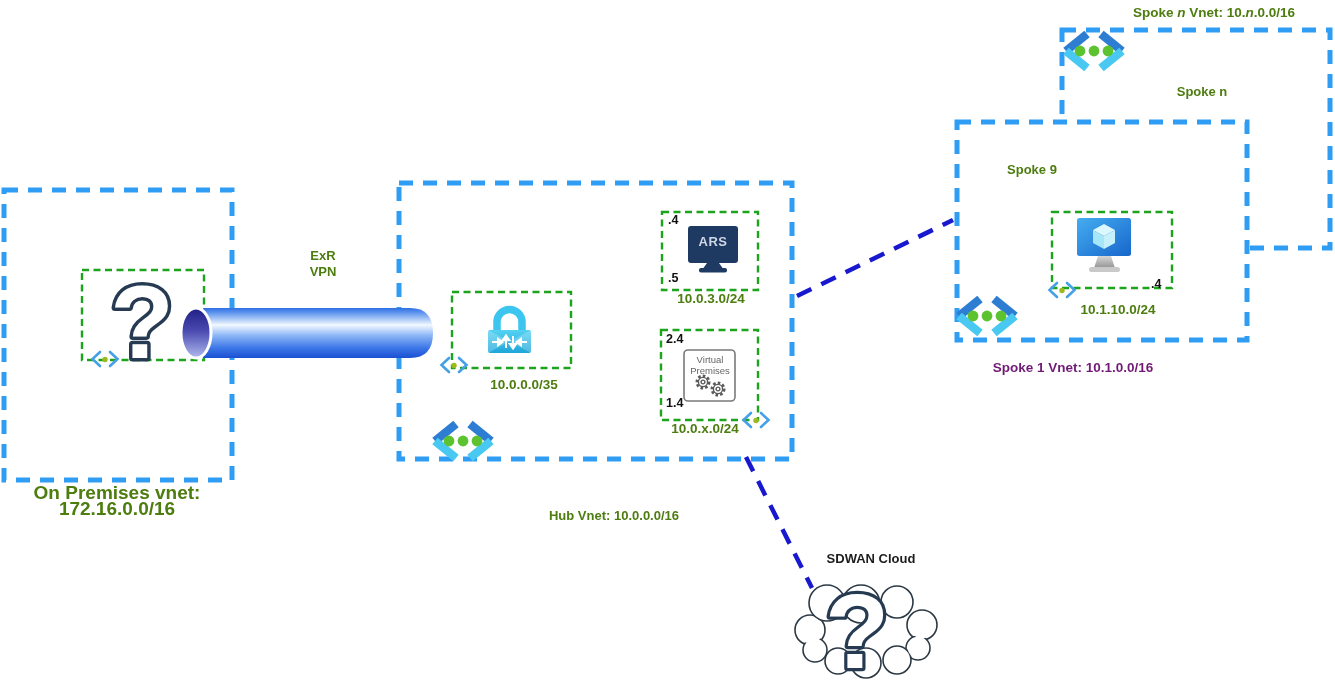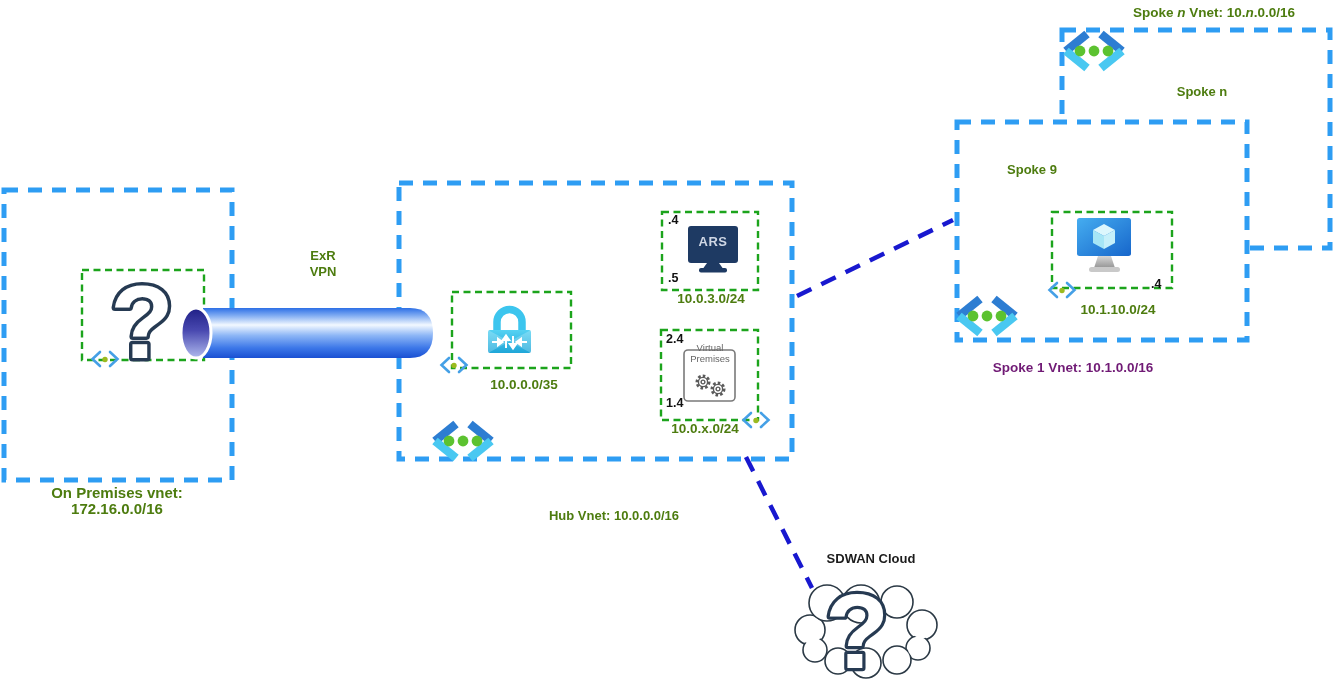--- a/index.html
+++ b/index.html
@@ -186,22 +186,22 @@
 
 <div class="lbl b c" style="left:524px;top:377px;">10.0.0.0/35</div>
 
 <div class="lbl ip" style="left:668px;top:212px;">.4</div>
 <div class="lbl ip" style="left:668px;top:270px;">.5</div>
 <div class="lbl ars-name c" style="left:713px;top:234px;">ARS</div>
 <div class="lbl b c" style="left:711px;top:291px;">10.0.3.0/24</div>
 
 <div class="lbl ip" style="left:666px;top:331px;">2.4</div>
 <div class="lbl ip" style="left:666px;top:395px;">1.4</div>
-<div class="lbl va-name c" style="left:710px;top:343px;"><span>Virtual</span><br><span>Premises</span></div>
+<div class="lbl va-name c" style="left:710px;top:355px;"><span>Virtual</span><br><span>Premises</span></div>
 <div class="lbl b c" style="left:705px;top:421px;">10.0.x.0/24</div>
 
 <div class="lbl b c two-line" style="left:323px;top:248px;font-size:13px;"><span>ExR</span><br><span>VPN</span></div>
 
-<div class="lbl b c two-line" style="left:117px;top:485px;font-size:15px;"><span>On Premises vnet:</span><br><span>172.16.0.0/16</span></div>
+<div class="lbl b c two-line" style="left:117px;top:485px;font-size:19px;"><span>On Premises vnet:</span><br><span>172.16.0.0/16</span></div>
 
 <div class="lbl semib c" style="left:871px;top:551px;font-size:13px;">SDWAN Cloud</div>
 
 </div>
 
 </body></html>

